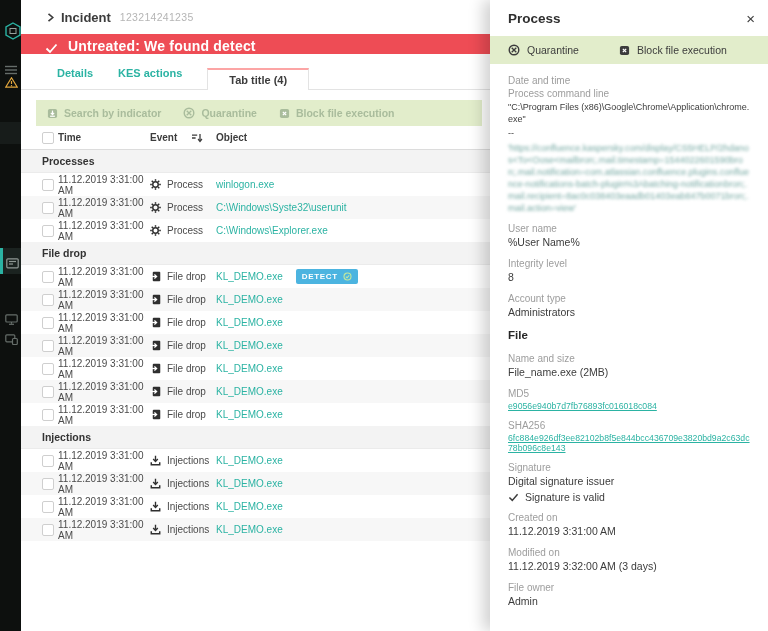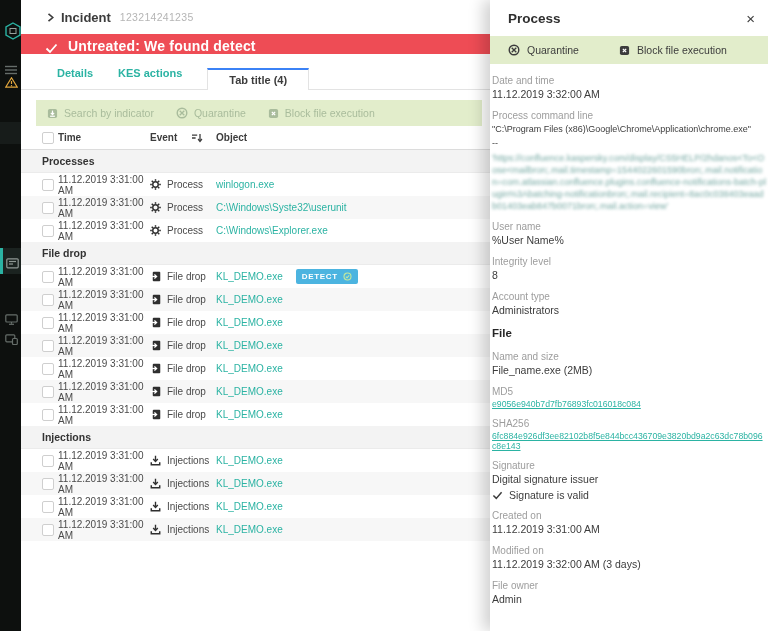--- a/index.html
+++ b/index.html
@@ -21,23 +21,23 @@
   .crumb-title { font-weight:bold; font-size:13px; color:#3c3c3c; margin-left:7px; }
   .crumb-id { font-size:10.5px; color:#b5b5b5; margin-left:9px; letter-spacing:.3px; }
 
   .banner { height:20px; background:#ee4c55; display:flex; align-items:flex-end; padding-left:24px; }
   .banner-text { color:#fff; font-weight:bold; font-size:14px; margin-left:10px; letter-spacing:.2px; }
 
   .tabs { height:36px; display:flex; align-items:flex-end; padding-left:36px; border-bottom:1px solid #e3e3e3; }
   .tab { color:#2bb3a3; font-weight:bold; font-size:11px; padding-bottom:10px; margin-right:25px; cursor:default;text-align:center; }
   .tab-active { display:flex; align-items:center; height:22px; padding:0 21px 1px; margin-right:0;
     color:#3c3c3c; font-weight:bold; font-size:11px; background:#fff; position:relative; bottom:-1px;
-    border:1px solid #e3e3e3; border-bottom:none; border-top:2px solid #3b82f6; }
-
-  .toolbar { margin:10px 8px 0 15px; height:26px; background:#e2edcb; display:flex; align-items:center; padding-left:11px; }
+    border:1px solid #e3e3e3; border-bottom:none; border-top:2px solid #fca5a5; }
+
+  .toolbar { margin:10px 8px 0 15px; height:26px; background:#e2edcb; display:flex; align-items:center; padding-left:11px;font-weight:bold; }
   .tbtn { display:flex; align-items:center; color:#a9bc9c; font-size:10.5px; margin-right:22px; }
   .tbtn .ic { display:inline-flex; margin-right:6px; }
 
   .thead { display:flex; align-items:center; height:24px; border-bottom:1px solid #dcdcdc; font-weight:bold; font-size:10px; color:#3c3c3c; }
   .cb { width:12px; height:12px; border:1px solid #cfcfcf; border-radius:2px; background:#fff; flex:none; }
   .col-check { margin-left:21px; }
   .col-time  { margin-left:4px; width:92px; }
   .col-event { width:66px; display:flex; align-items:center; }
   .col-event .sort { margin-left:14px; display:inline-flex; }
   .col-object { flex:1; }
@@ -55,21 +55,21 @@
 
   
   .panel { position:absolute; left:490px; top:0; width:278px; height:631px; background:#fff; box-shadow:-7px 0 14px rgba(0,0,0,.18); z-index:2; }
   .panel-head { height:36px; display:flex; align-items:center; padding:0 13px 0 18px; }
   .panel-title { font-weight:bold; font-size:13.5px; color:#2f2f2f; flex:1; }
   .panel-close { font-size:15px; color:#3c3c3c; line-height:1; cursor:default; }
   .panel-toolbar { height:28px; background:#e2edcb; display:flex; align-items:center; padding-left:18px; }
   .pbtn { display:flex; align-items:center; font-size:10.5px; color:#3c3c3c; }
   .pbtn .ic { display:inline-flex; margin-right:7px; }
   .pbtn + .pbtn { margin-left:40px; }
-  .panel-body { padding:11px 2px 0;border-radius:29px; }
+  .panel-body { padding:11px 18px 0;border-radius:29px; }
   .f-label { font-size:10px; color:#9d9d9d; margin-bottom:2px; }
   .f-value { font-size:10.5px; color:#3c3c3c; line-height:13px; margin-bottom:9px; }
   .f-cmd { font-size:9px; line-height:12px; word-break:break-all; margin-bottom:2px; }
   .f-blur { font-size:9px; line-height:12px; color:#76a9a3; filter:blur(1.5px); word-break:break-all; margin:3px 0 9px; }
   .f-link { display:block; font-size:8.7px; color:#2bb3a3; text-decoration:underline; margin-bottom:9px; word-break:break-all; }
   .f-section { font-weight:bold; font-size:11.5px; color:#262626; margin:10px 0 12px; }
   .f-check { display:flex; align-items:center; font-size:10.5px; color:#3c3c3c; margin:3px 0 9px; }
   .f-check .ic { display:inline-flex; margin-right:6px; }
 </style>
 </head>
@@ -484,21 +484,20 @@
           <svg width="11" height="11" viewBox="0 0 12 12">
             <rect x="1" y="1" width="10" height="10" rx="2" fill="currentColor"></rect>
             <path d="M4.2 4.2 L7.8 7.8 M7.8 4.2 L4.2 7.8" stroke="#fff" stroke-width="1.4"></path>
           </svg>
         </span>
         <span>Block file execution</span>
       </span>
     </div>
   <div class="panel-body">
       <div class="f-label">Date and time</div>
-      <div class="f-value">11.12.2019 3:32:00 AM</div>
       <div class="f-label">Process command line</div>
       <div class="f-value f-cmd">"C:\Program Files (x86)\Google\Chrome\Application\chrome.exe"</div>
       <div class="f-value f-cmd">--</div>
       <div class="f-blur">'https://confluence.kaspersky.com/display/CS5HELP/2hdanos&lt;To&lt;Oose&lt;mailbron;.mail.timestamp=1544022601590bron;.mail.notification=com.atlassian.confluence.plugins.confluence-notifications-batch-plugin%3Abatching-notificationbron;.mail.recipient=8ac0c038403eaadb01403eab847b0071bron;.mail.action=view'</div>
       <div class="f-label">User name</div>
       <div class="f-value">%User Name%</div>
       <div class="f-label">Integrity level</div>
       <div class="f-value">8</div>
       <div class="f-label">Account type</div>
       <div class="f-value">Administrators</div>

